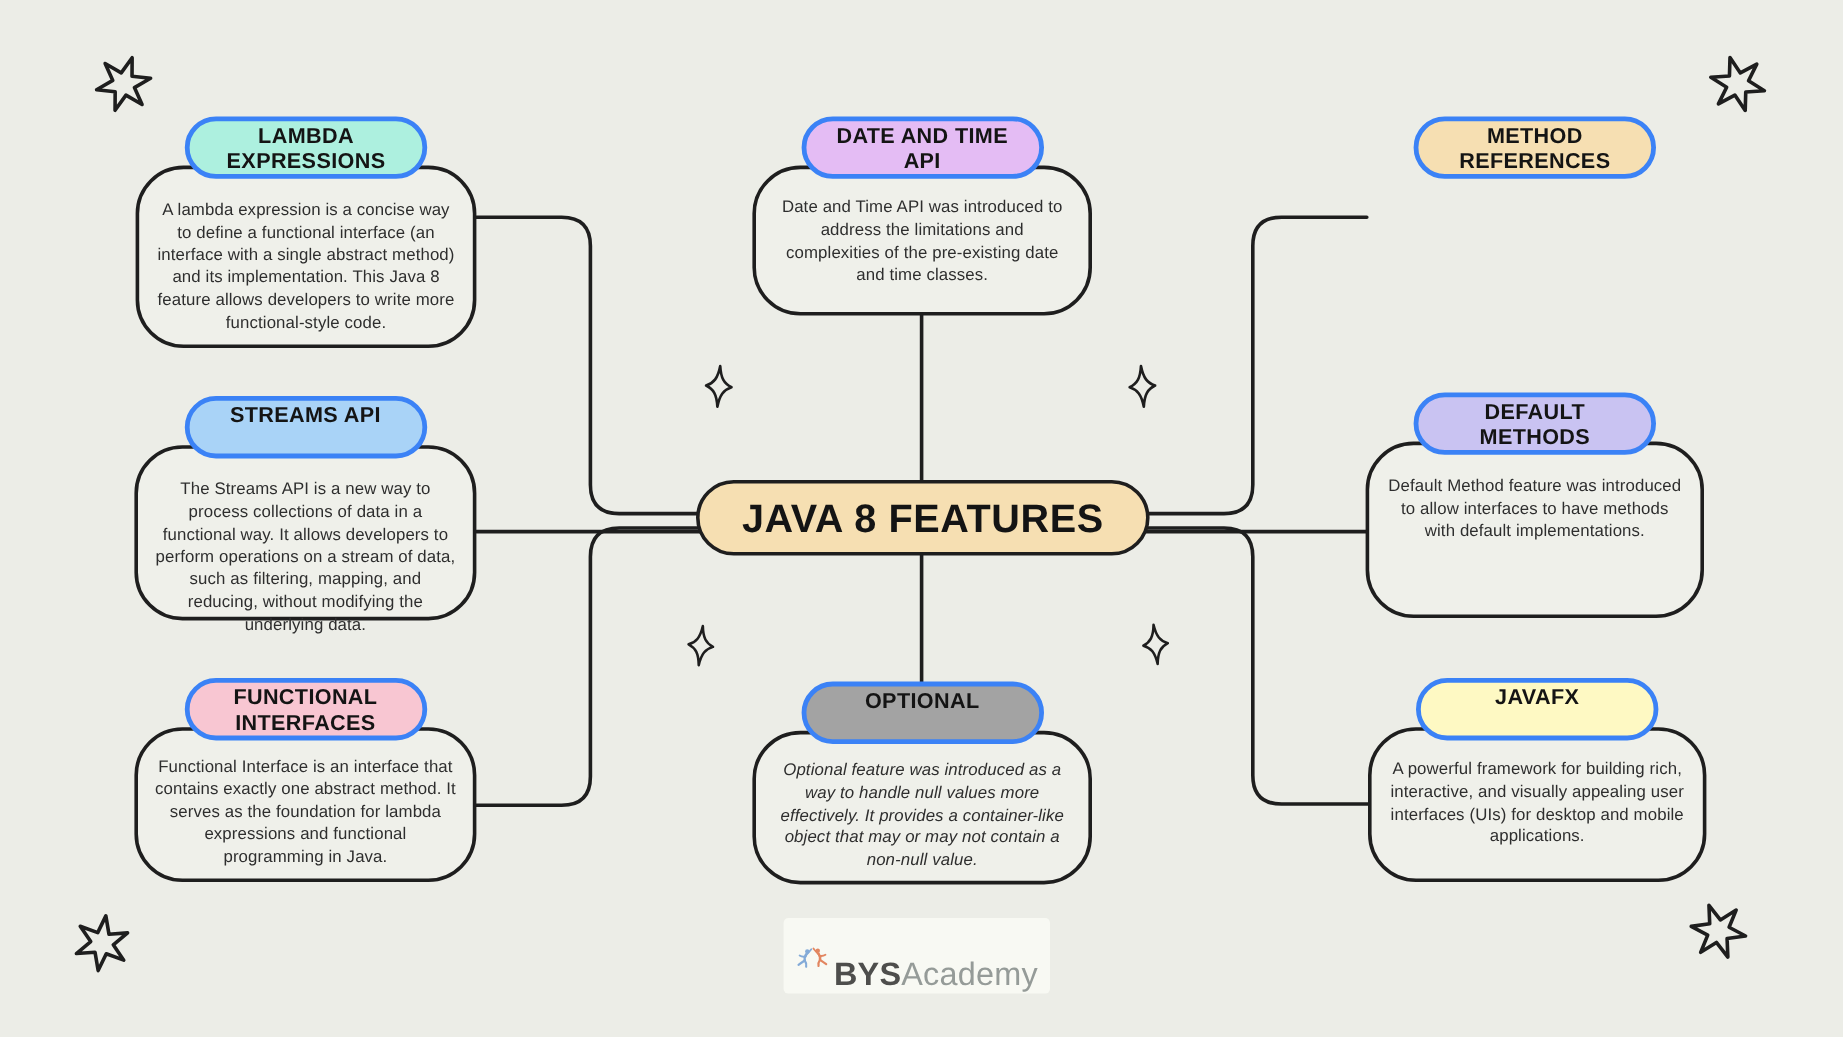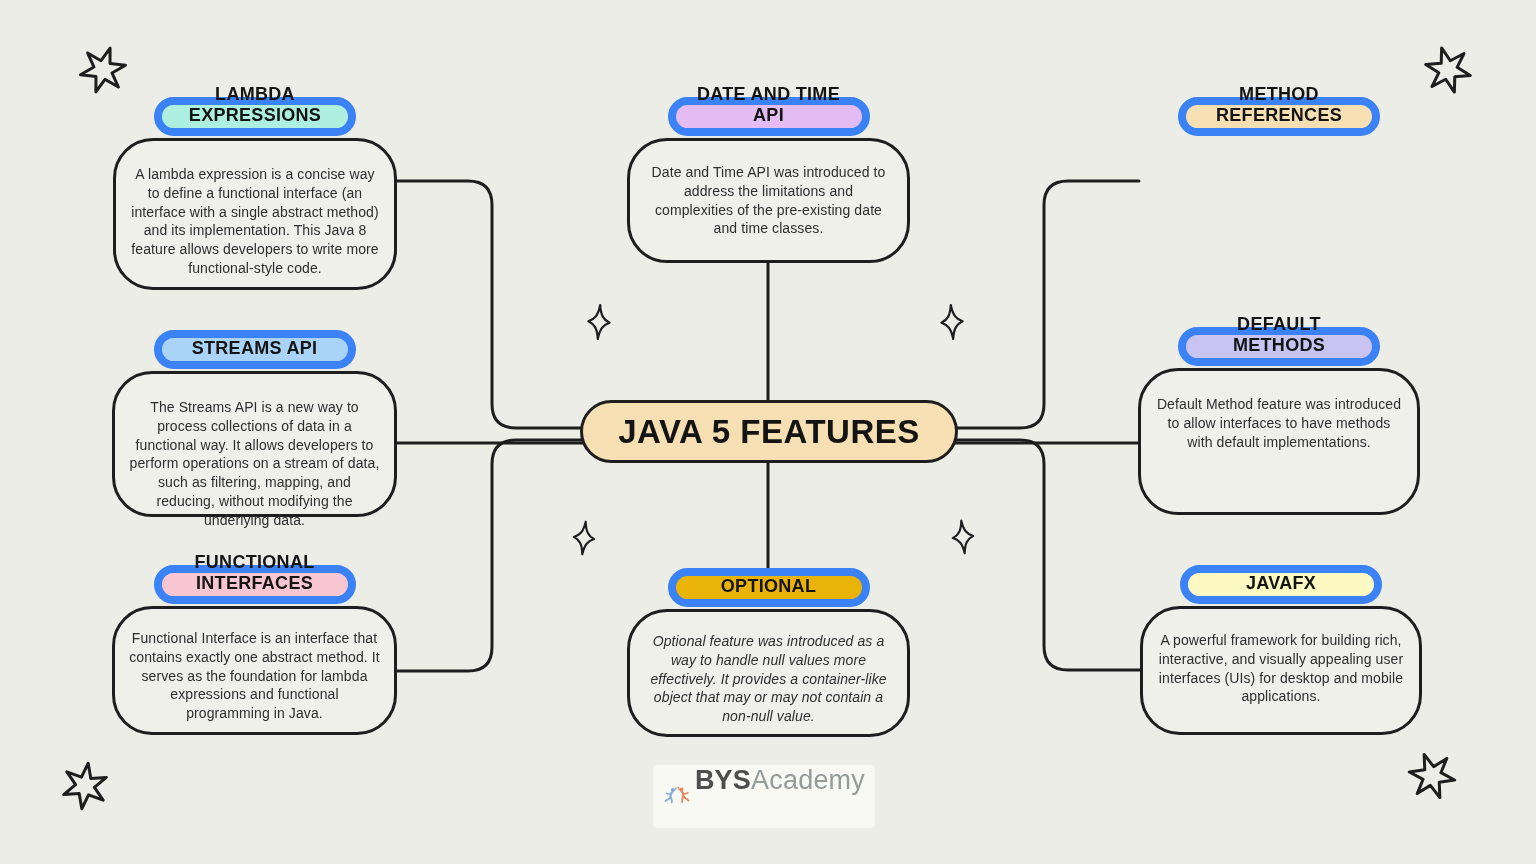--- a/index.html
+++ b/index.html
@@ -15,41 +15,41 @@
     background:#EFF0EA;border:3px solid #1E1E1E;border-radius:40px;
     display:flex;align-items:flex-start;justify-content:center;
     padding:24px 13px 8px;box-sizing:border-box;
   }
   .feature .body p{
     margin:0;font-size:14px;line-height:1.34;font-weight:500;
     color:#2E2E2E;text-align:center;letter-spacing:.1px;
   }
   .feature .pill{
     position:absolute;top:0;left:50%;transform:translateX(-50%);
-    min-width:202px;height:39px;box-sizing:border-box;
-    border:8px solid #3b82f6;border-radius:30px;
-    display:flex;align-items:flex-end;justify-content:center;
+    min-width:202px;height:52px;box-sizing:border-box;
+    border:4px solid #3b82f6;border-radius:30px;
+    display:flex;align-items:flex-start;justify-content:center;
     padding:2px 18px;z-index:3;
   }
   .feature .pill span{
     font-weight:700;font-size:18px;line-height:1.18;color:#141414;
     text-align:center;white-space:pre-line;letter-spacing:.3px;
   }
   .center-node{
     position:absolute;left:580px;top:400px;width:378px;height:63px;z-index:2;
     background:#F6DFB2;border:3px solid #1E1E1E;border-radius:32px;
     box-sizing:border-box;display:flex;align-items:center;justify-content:center;
   }
   .center-node span{
     font-weight:700;font-size:33px;color:#141414;letter-spacing:.5px;
   }
   .logo{
     position:absolute;left:653px;top:765px;width:222px;height:63px;z-index:2;
     background:#F8F9F3;border-radius:4px;
-    display:flex;align-items:flex-start;justify-content:flex-start;
+    display:flex;align-items:flex-end;justify-content:flex-start;
     padding:0 10px;box-sizing:border-box;gap:4px;
   }
   .logo .brand{font-size:27px;letter-spacing:.2px;white-space:nowrap;}
   .logo .brand b{color:#4E4E4C;font-weight:700;}
   .logo .brand i{color:#959B98;font-style:normal;font-weight:400;}
 </style>
 </head>
 <body>
 
 <div class="canvas">
@@ -122,21 +122,21 @@
     <div class="pill" style="background-color: rgb(228, 188, 244);">
       <span>DATE AND TIME
 API</span>
     </div>
   </div>
 
   <div class="feature" style="left:627px;top:568px;width:283px;height:169px;">
     <div class="body" style="padding-top:20px;font-style:italic;">
       <p>Optional feature was introduced as a way to handle null values more effectively. It provides a container-like object that may or may not contain a non-null value.</p>
     </div>
-    <div class="pill" style="background-color: #eab308;">
+    <div class="pill" style="background-color: #a3a3a3;">
       <span>OPTIONAL</span>
     </div>
   </div>
 
   <div class="feature" style="left:1138px;top:97px;width:282px;height:191px;">
     <div class="pill" style="background-color: rgb(246, 223, 178);">
       <span>METHOD
 REFERENCES</span>
     </div>
   </div>
@@ -154,21 +154,21 @@
   <div class="feature" style="left:1140px;top:565px;width:282px;height:170px;">
     <div class="body" style="padding-top:22px;">
       <p>A powerful framework for building rich, interactive, and visually appealing user interfaces (UIs) for desktop and mobile applications.</p>
     </div>
     <div class="pill" style="background-color: #fef9c3;">
       <span>JAVAFX</span>
     </div>
   </div>
 
   <div class="center-node">
-    <span>JAVA 5 FEATURES</span>
+    <span>JAVA 8 FEATURES</span>
   </div>
 
   <div class="logo">
     <svg width="92" height="60" viewBox="0 0 92 60">
       <g stroke-linecap="round" fill="none">
         <g stroke="#84ABD8">
           <circle cx="32" cy="13" r="6" fill="#84ABD8" stroke="none"></circle>
           <path d="M 29 21 Q 23 30 25 38" stroke-width="7"></path>
           <path d="M 29 23 Q 37 15 43 7" stroke-width="5"></path>
           <path d="M 28 27 Q 18 29 11 24" stroke-width="5"></path>

